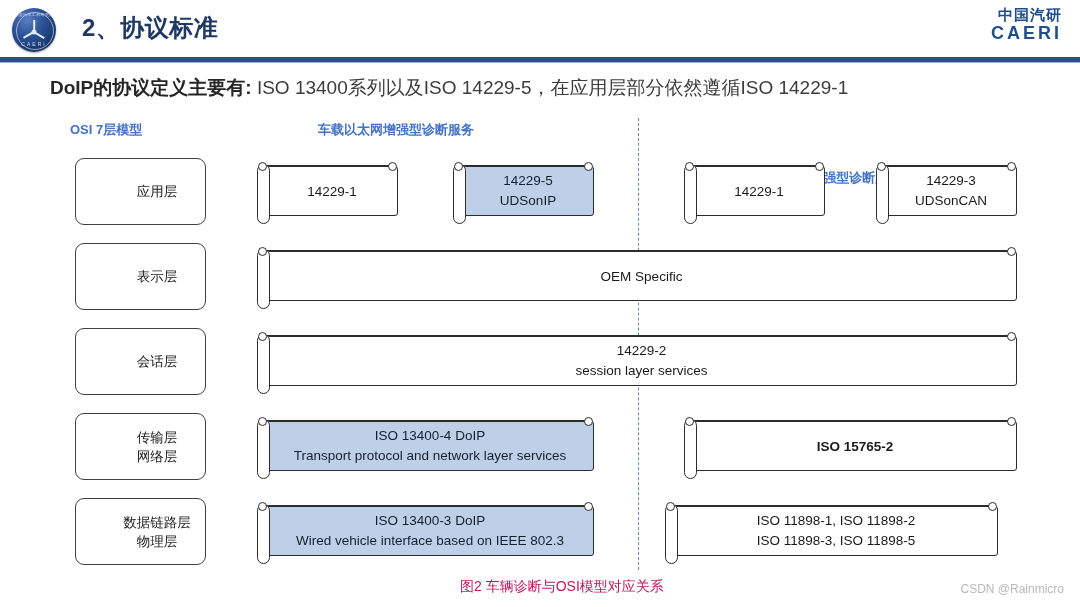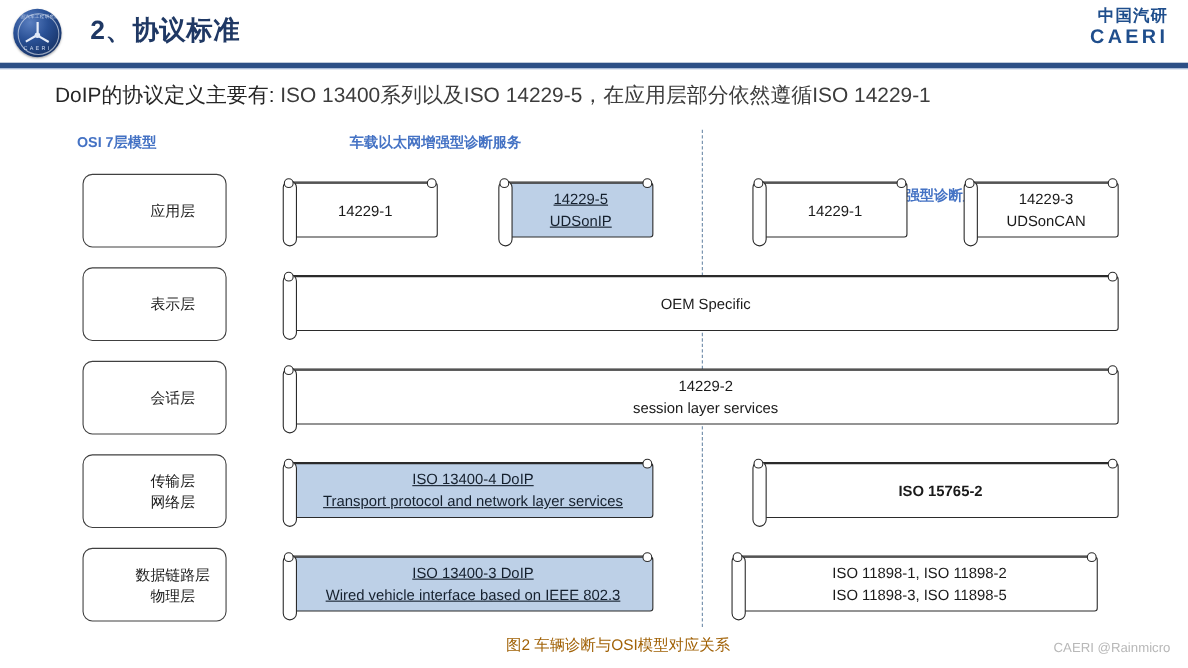--- a/index.html
+++ b/index.html
@@ -74,21 +74,21 @@
   .header-rule-thin{
     position:absolute;left:0;top:62px;width:1080px;height:1px;
     background:#9fb4d4;
   }
 
   
   .subtitle{
     position:absolute;left:50px;top:72px;width:990px;height:32px;
     font-size:19px;color:#3c3c3c;line-height:32px;white-space:nowrap;
   }
-  .subtitle b{font-weight:normal;color:#262626;}
+  .subtitle b{font-weight:bold;color:#262626;}
 
   
   .diagram{
     position:absolute;left:0;top:110px;width:1080px;height:470px;
   }
   .col-head{
     position:absolute;font-size:13px;font-weight:bold;color:#4472c4;
     white-space:nowrap;
   }
   .col-head.osi{left:70px;top:11px;}
@@ -143,27 +143,27 @@
   
   .scroll .curl-r{
     position:absolute;right:1px;top:0px;width:9px;height:9px;
     border:1.4px solid #2b2b2b;border-radius:50%;
     background:#fff;box-sizing:border-box;
   }
   .scroll .label{
     font-size:13.5px;color:#1a1a1a;text-align:center;line-height:19px;
     white-space:pre-line;padding:0 6px;
   }
-  .scroll.blue .label{color:#15202e;text-decoration:underline;}
+  .scroll.blue .label{color:#15202e;}
   .scroll .label.two{line-height:20px;}
 
   
   .caption{
     position:absolute;left:460px;top:578px;
-    font-size:14px;color:#a16207;white-space:nowrap;
+    font-size:14px;color:#be185d;white-space:nowrap;
   }
   .watermark{
     position:absolute;right:16px;top:582px;
     font-size:12px;color:#b8b8b8;white-space:nowrap;
   }
 </style>
 </head>
 <body>
 
 <div class="header">
@@ -310,13 +310,13 @@
       </div>
     <div class="rod"></div>
     <div class="roll"></div>
     <div class="curl-l"></div>
     <div class="curl-r"></div>
   </div>
 
 </div>
 
 <div class="caption">图2 车辆诊断与OSI模型对应关系</div>
-<div class="watermark">CAERI @Rainmicro</div>
+<div class="watermark">CSDN @Rainmicro</div>
 
 </body></html>

